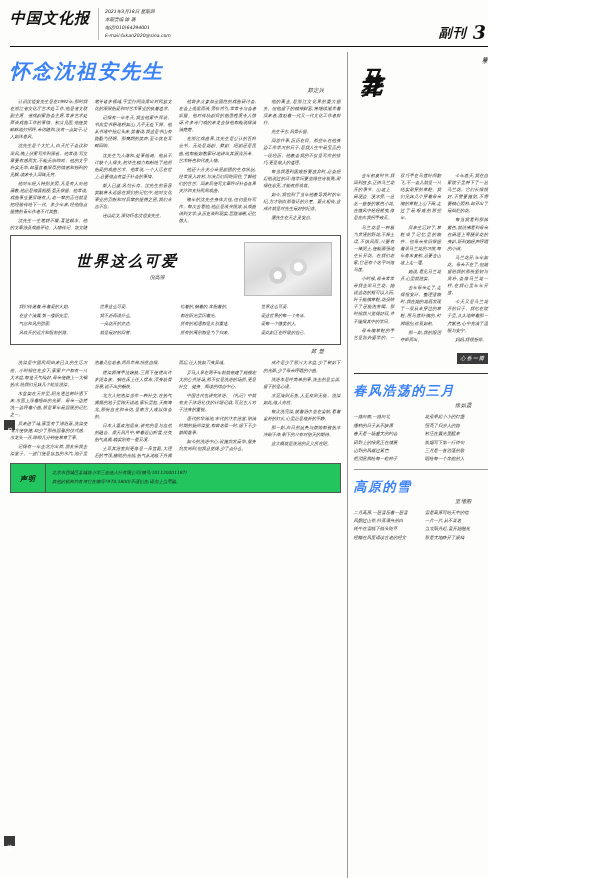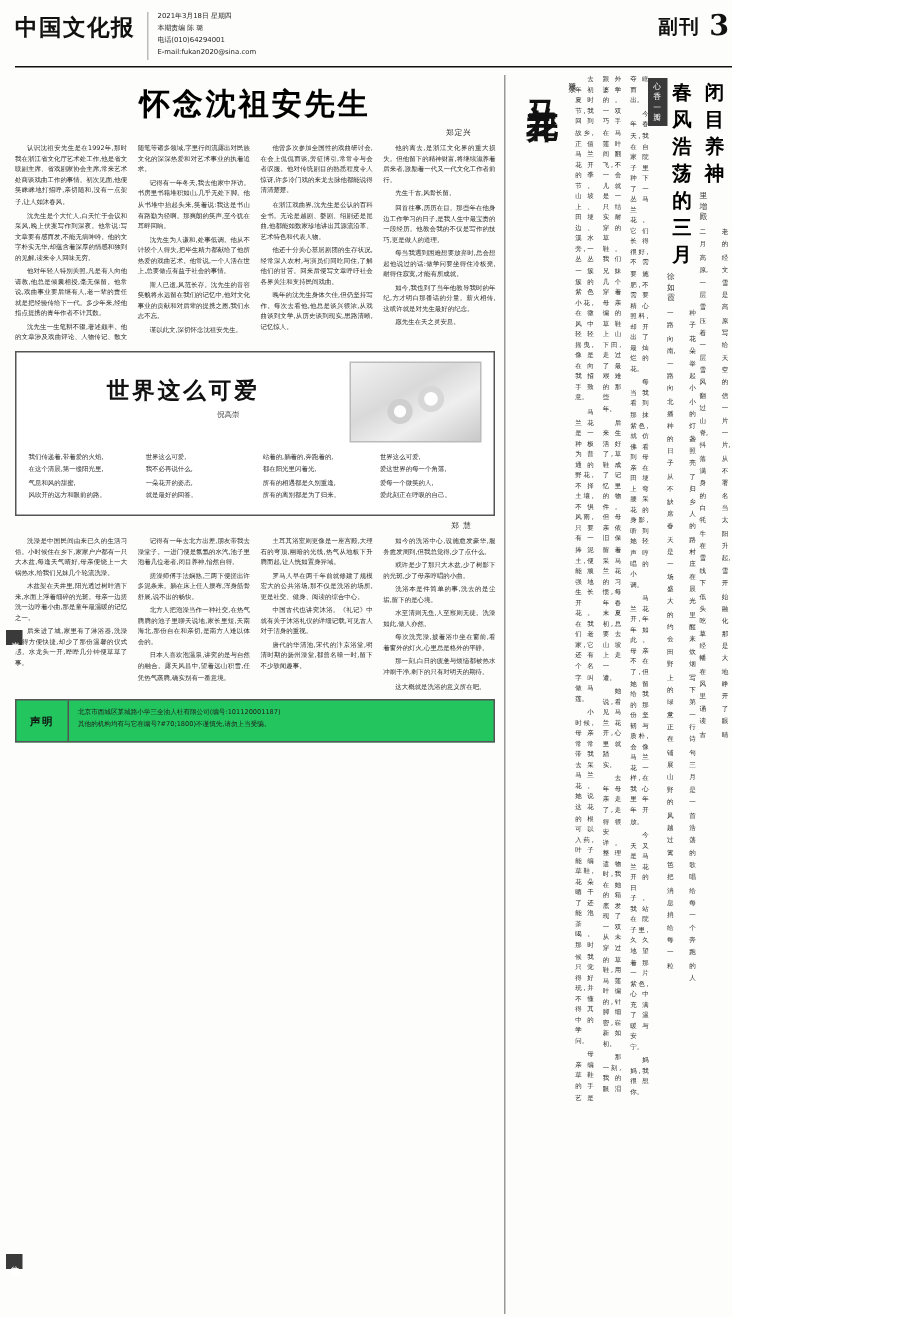--- a/index.html
+++ b/index.html
@@ -14,20 +14,21 @@
     color: #1a1a1a;
     overflow: hidden;
   }
   .page {
     position: relative;
     width: 488px;
     height: 878px;
     box-sizing: border-box;
     padding: 8px 0 6px 10px;
     background: #fdfdfb;
+    font-style: italic;
   }
 
   
   .masthead {
     display: flex;
     align-items: flex-start;
     justify-content: space-between;
     border-bottom: 1.5px solid #111;
     padding-bottom: 4px;
   }
@@ -52,20 +53,21 @@
     color: #222;
     border-left: 0.5px solid #bbb;
     padding-left: 6px;
   }
   .mast-meta div { white-space: nowrap; }
   .mast-right {
     display: flex;
     align-items: center;
     gap: 6px;
     padding-right: 2px;
+    margin-top: 15px;
   }
   .supplement {
     font-family: "DejaVu Serif", "Liberation Serif", serif;
     font-weight: bold;
     font-size: 13px;
     letter-spacing: 1px;
     color: #111;
   }
   .pagenum {
     font-family: "DejaVu Serif", "Liberation Serif", serif;
@@ -87,29 +89,28 @@
     flex-direction: column;
     padding-right: 6px;
     border-right: 0.5px solid #999;
     box-sizing: border-box;
   }
   .col-side {
     width: 170px;
     padding-left: 6px;
     box-sizing: border-box;
     display: flex;
-    flex-direction: row;
+    flex-direction: column;
   }
 
   
   .art-title {
-    text-align: center;
-    font-family: "DejaVu Serif", "Liberation Serif", serif;
-    font-weight: bold;
-    color: #000000;
+    font-family: "DejaVu Serif", "Liberation Serif", serif;
+    font-weight: bold;
+    color: #3b82f6;
   }
   .t-lead { font-size: 20px; letter-spacing: 2px; margin: 6px 0 2px; }
   .t-mid  { font-size: 17px; letter-spacing: 2px; margin: 4px 0 2px; }
   .t-small{ font-size: 13px; letter-spacing: 1.5px; margin: 3px 0 2px; }
   .byline {
     text-align: center;
     font-size: 5.2px;
     color: #333;
     margin-bottom: 4px;
     letter-spacing: 0.5px;
@@ -446,21 +447,21 @@
             <p>村庄在晨光里醒来</p>
             <p>炊烟写下第一行诗句</p>
             <p>三月是一首浩荡的歌</p>
             <p>唱给每一个奔跑的人</p>
           </div>
       </div>
 
       <div class="rule-h"></div>
 
       <div>
-        <div class="art-title t-small">闭目养神</div>
+        <div class="art-title t-small">高原的雪</div>
         <div class="byline right">里增殿</div>
         <div class="poemlist" id="side-poem2">
             <p>二月高原,一层雪压着一层雪</p>
             <p>风翻过山脊,抖落满身的白</p>
             <p>牦牛在雪线下低头吃草</p>
             <p>经幡在风里诵读古老的经文</p>
             <p>雪是高原写给天空的信</p>
             <p>一片一片,从不署名</p>
             <p>当太阳升起,雪开始融化</p>
             <p>那是大地睁开了眼睛</p>

